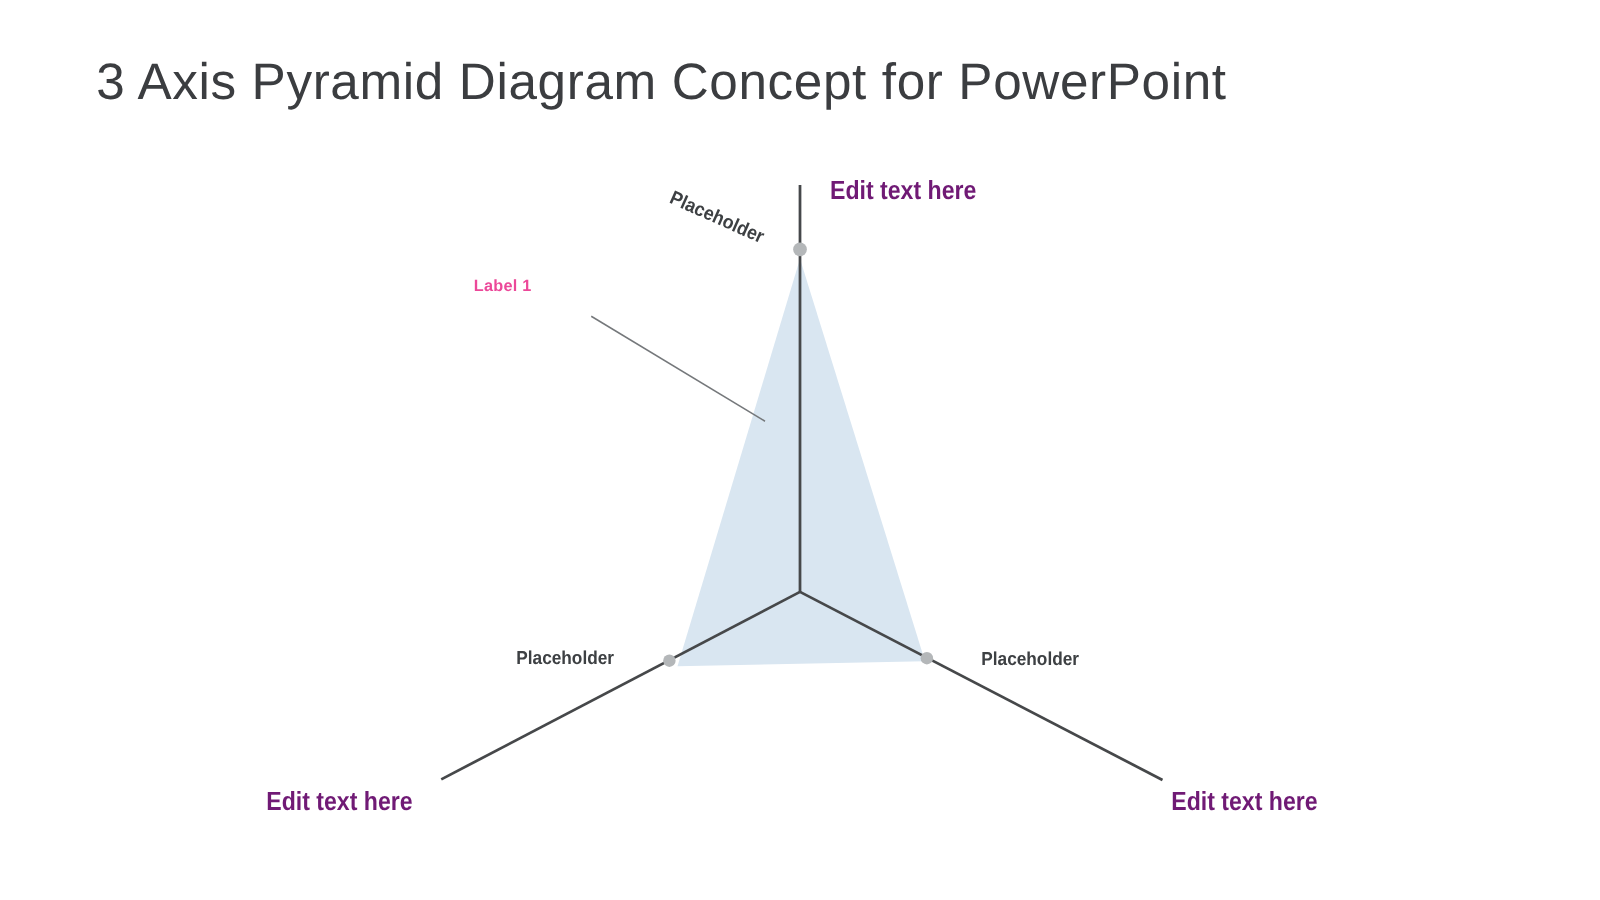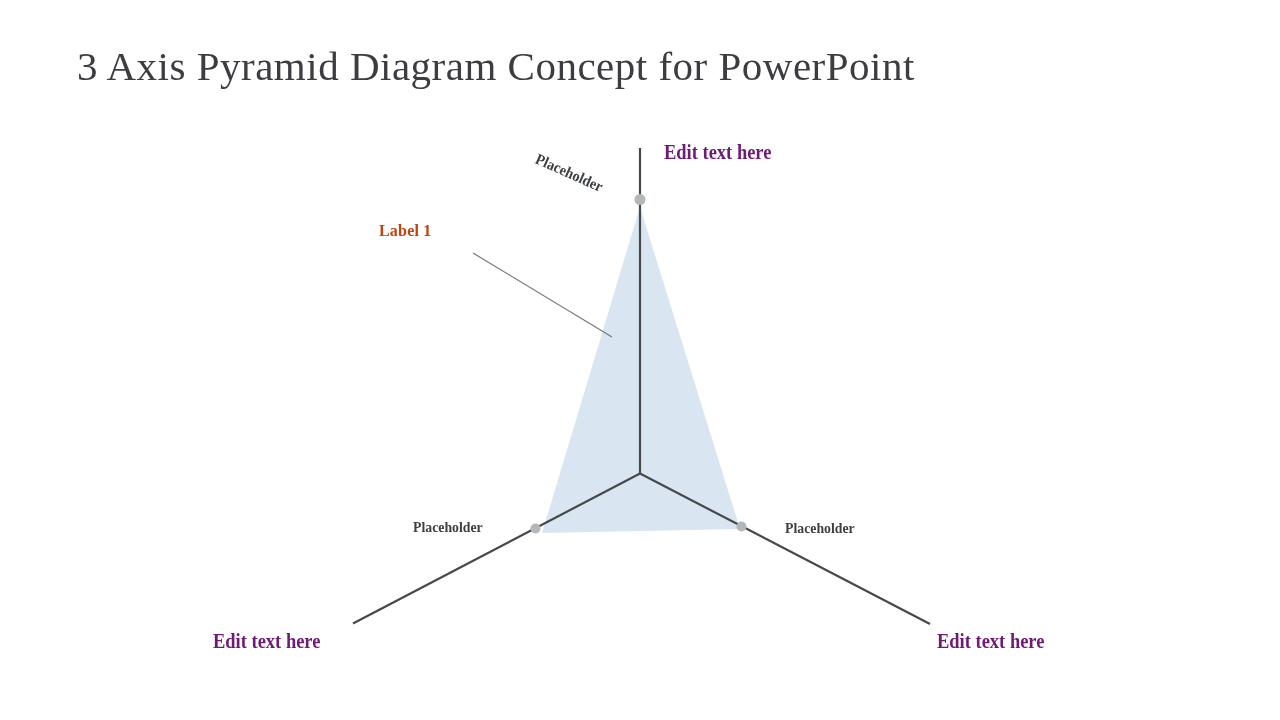--- a/index.html
+++ b/index.html
@@ -7,21 +7,20 @@
     padding: 0;
     background: #ffffff;
     font-family: "Liberation Sans", sans-serif;
   }
   .slide {
     position: relative;
     width: 1280px;
     height: 720px;
     background: #ffffff;
     overflow: hidden;
-    font-family: Liberation Serif, serif;
   }
   .slide-title {
     position: absolute;
     left: 77px;
     top: 42px;
     font-size: 41px;
     font-weight: 400;
     letter-spacing: 0.5px;
     color: #3b3d40;
     white-space: nowrap;
@@ -57,24 +56,24 @@
     transform-origin: left top;
   }
   .edit-text {
     font-size: 21px;
     font-weight: 700;
     color: #701a75;
   }
   .callout-lbl {
     left: 379px;
     top: 222px;
-    font-size: 16px;
+    font-size: 13px;
     font-weight: 700;
     letter-spacing: 0.2px;
-    color: #c2410c;
+    color: #ec4899;
   }
   .pos-edit-top    { left: 664px; top: 141px; }
   .pos-edit-bl     { left: 213px; top: 630px; }
   .pos-edit-br     { left: 937px; top: 630px; }
   .pos-ph-left     { left: 413px; top: 519px; }
   .pos-ph-right    { left: 785px; top: 520px; }
 </style>
 </head>
 <body>
 

